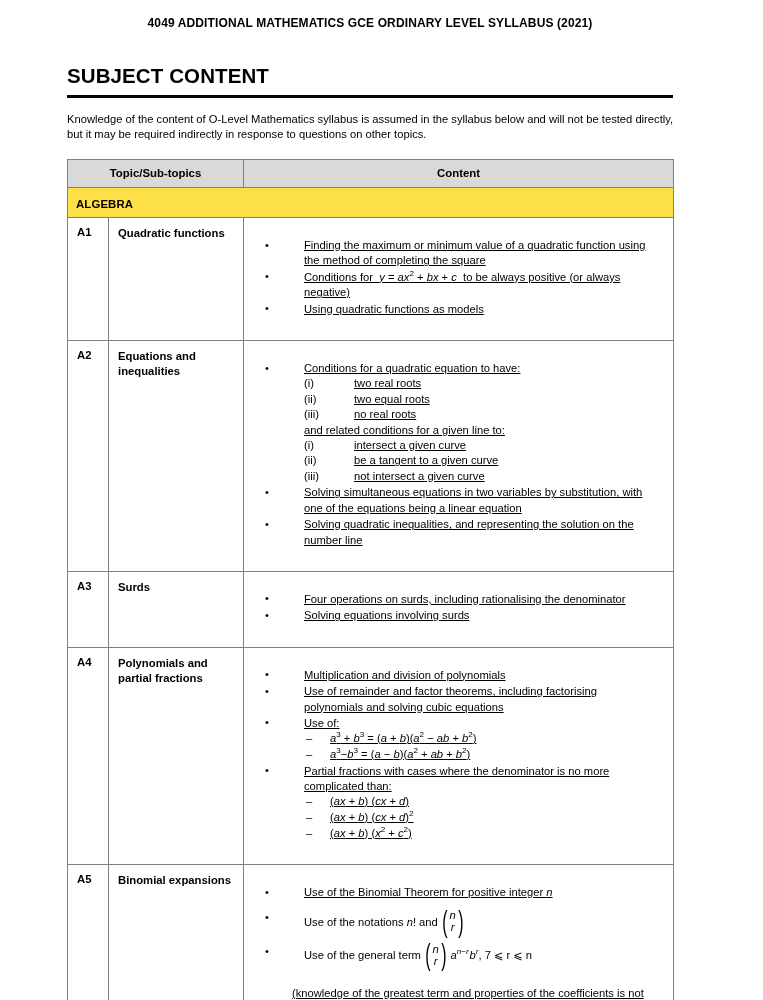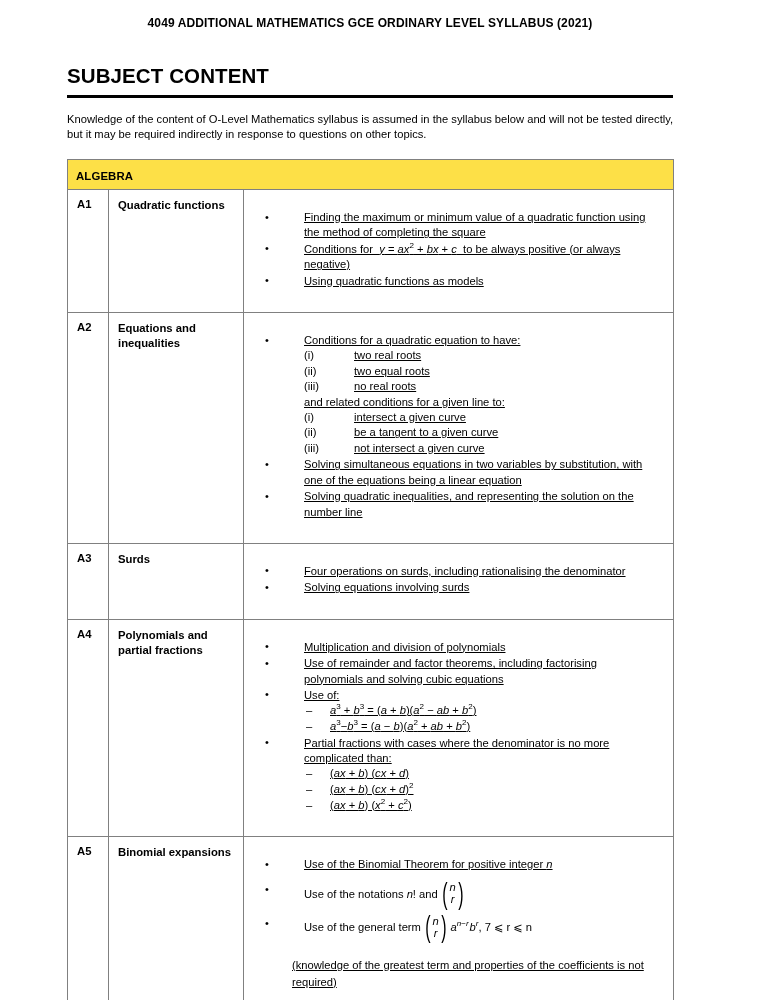--- a/index.html
+++ b/index.html
@@ -232,20 +232,24 @@
   <div class="intro">Knowledge of the content of O-Level Mathematics syllabus is assumed in the syllabus below and will not be tested directly, but it may be required indirectly in response to questions on other topics.</div>
 
   <table class="syllabus-table">
     <colgroup>
       <col class="c-code">
         <col class="c-topic">
         <col class="c-body">
     </colgroup>
     <tbody>
 
+      <tr class="head-row">
+        <th colspan="2">Topic/Sub-topics</th>
+        <th>Content</th>
+      </tr>
 
       <tr class="band-row">
         <td colspan="3">ALGEBRA</td>
       </tr>
 
       <tr>
         <td class="code-cell">A1</td>
         <td class="topic-cell">Quadratic functions</td>
         <td class="body-cell">
           <ul class="bullets">

